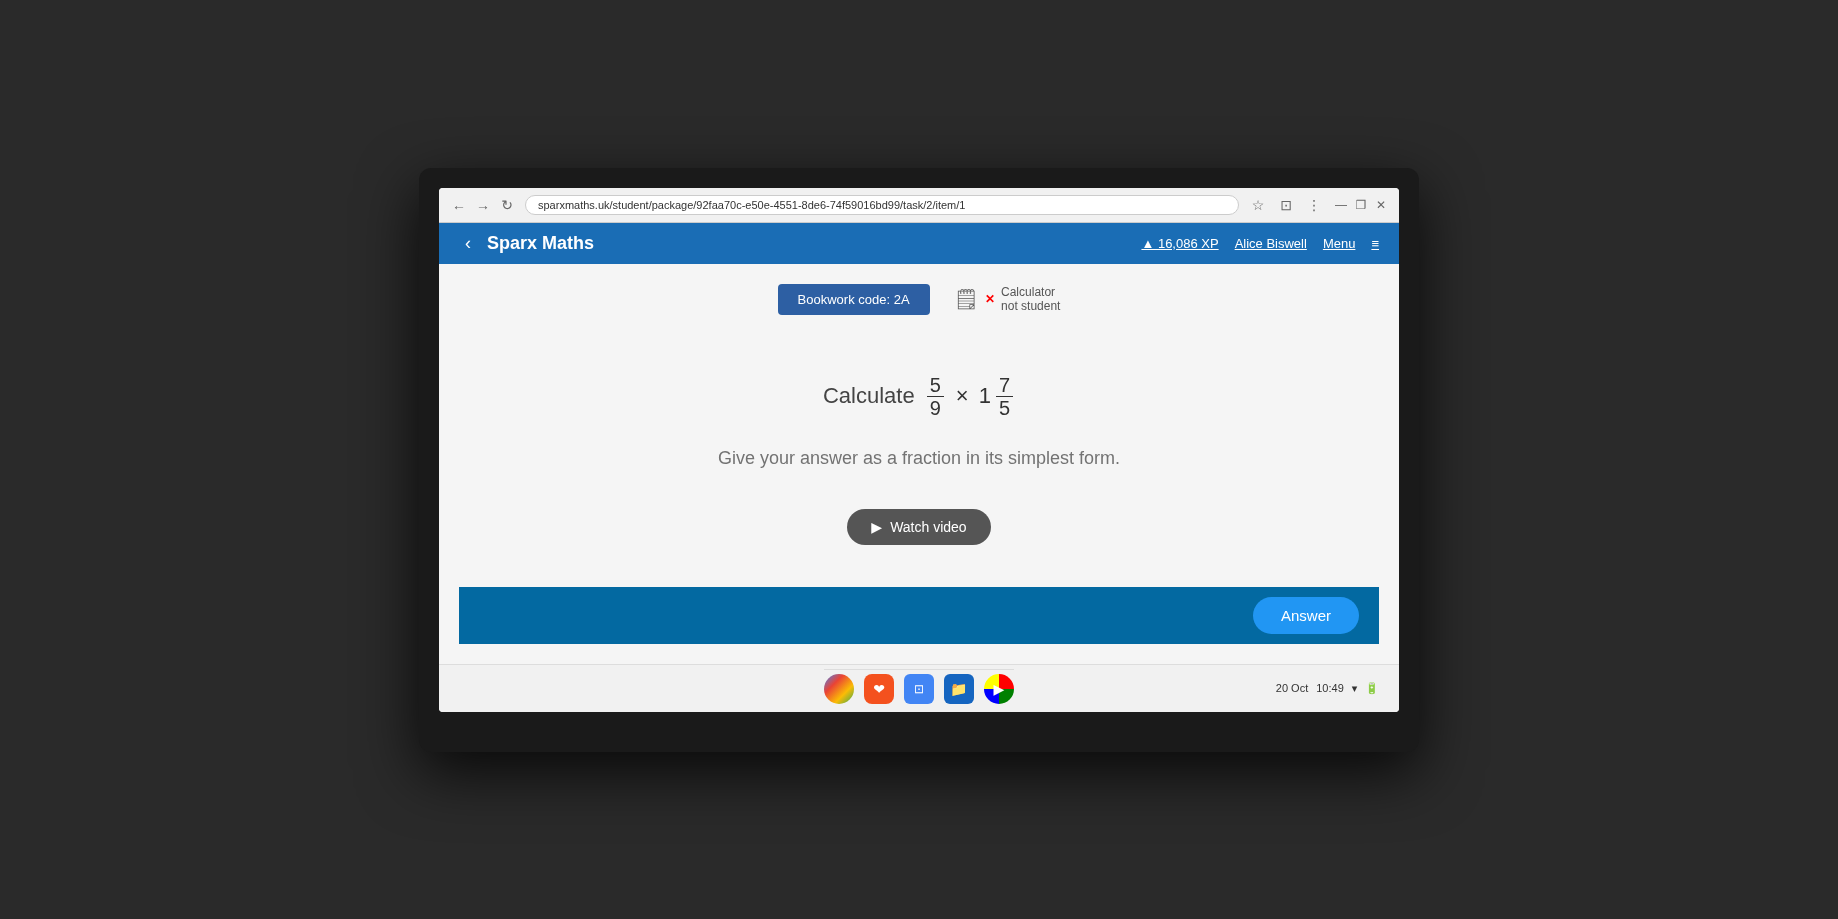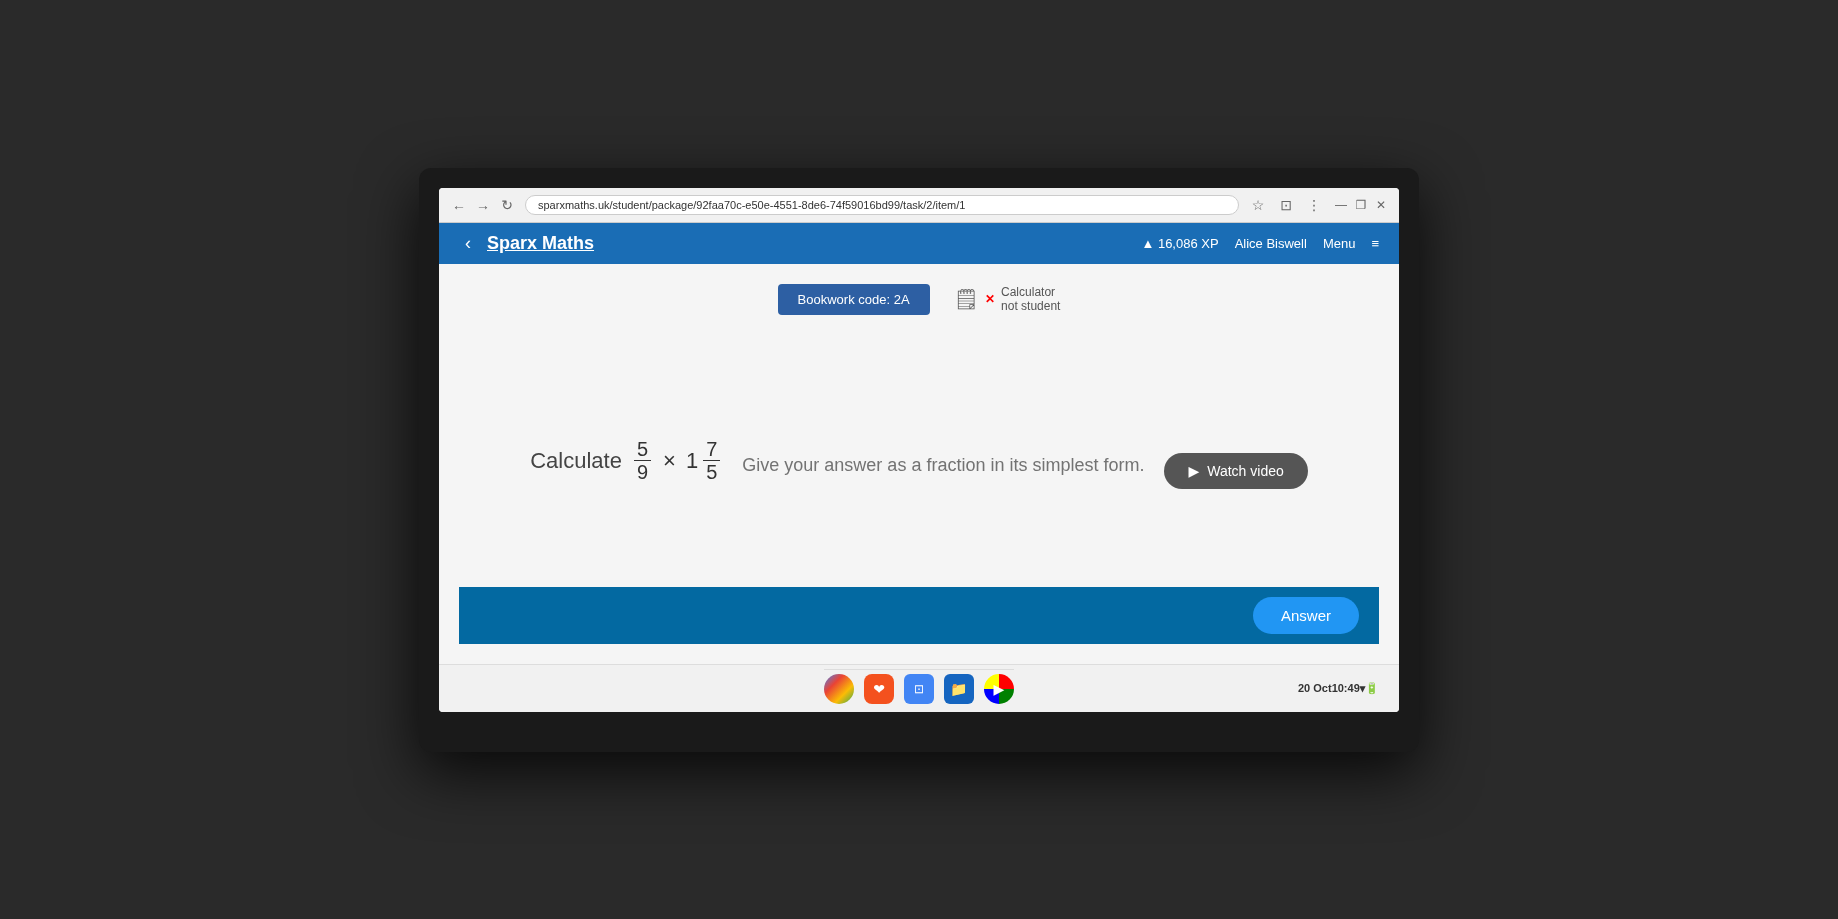--- a/index.html
+++ b/index.html
@@ -134,27 +134,27 @@
       background: transparent;
       border: none;
       cursor: pointer;
       padding: 2px 6px;
     }
 
     .app-title {
       font-size: 18px;
       font-weight: bold;
       color: white;
+    }
+
+    .header-right {
+      display: flex;
+      align-items: center;
+      gap: 16px;
       text-decoration: underline;
-    }
-
-    .header-right {
-      display: flex;
-      align-items: center;
-      gap: 16px;
     }
 
     .xp-display {
       font-size: 13px;
       color: white;
     }
 
     .user-name {
       font-size: 13px;
       color: white;
@@ -245,21 +245,21 @@
       color: red;
       font-weight: bold;
     }
 
     
     .question-area {
       text-align: center;
       margin: 20px 0 40px 0;
       flex: 1;
       display: flex;
-      flex-direction: row;
+      flex-direction: column;
       align-items: center;
       gap: 20px;
     }
 
     .question-text {
       font-size: 22px;
       color: #444;
       display: flex;
       align-items: center;
       gap: 10px;
@@ -368,23 +368,23 @@
     .taskbar-icon.orange { background: #f4511e; }
     .taskbar-icon.blue-med { background: #4285f4; }
     .taskbar-icon.blue-dark { background: #1565c0; }
     .taskbar-icon.play { background: linear-gradient(135deg, #ff6f00, #4caf50, #2196f3); }
 
     .taskbar-right {
       position: absolute;
       right: 20px;
       display: flex;
       align-items: center;
+      gap: 8px;
       font-size: 11px;
       color: #333;
-      font-weight: bold;
     }
 
     .taskbar-wrapper {
       position: relative;
       background: #f1f1f1;
       border-top: 1px solid #ddd;
       padding: 4px 20px;
       display: flex;
       align-items: center;
       justify-content: center;

